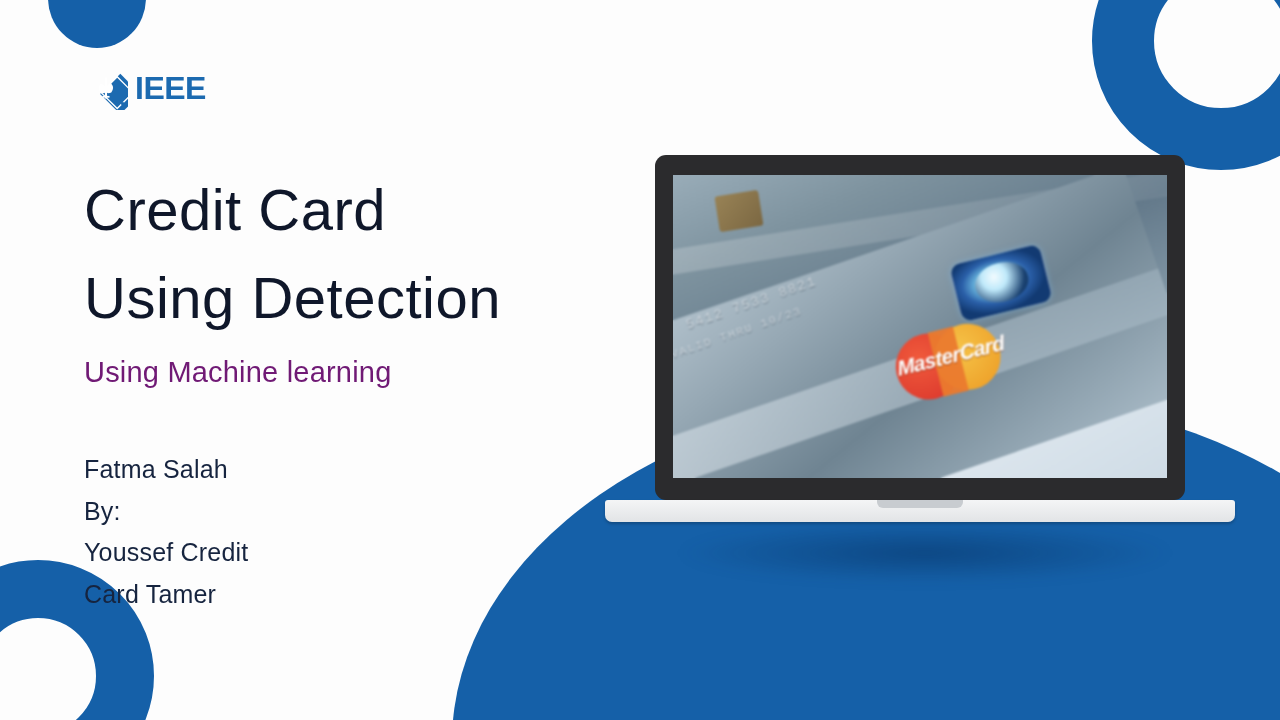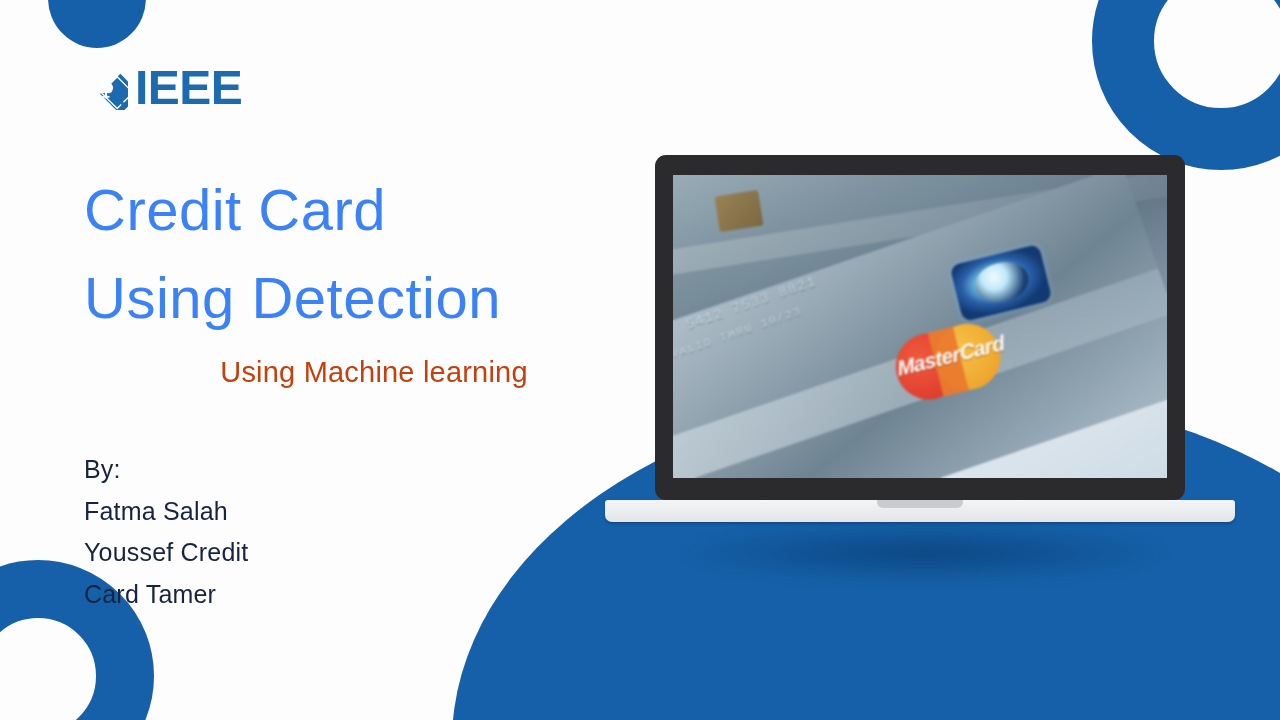--- a/index.html
+++ b/index.html
@@ -61,44 +61,43 @@
     height:52px;
   }
   #ieee-diamond {
     width:44px; height:44px;
     position:relative;
     flex:none;
   }
   #ieee-wordmark {
     font-family:"Liberation Sans", sans-serif;
     font-weight:bold;
-    font-size:48px;
+    font-size:32px;
     letter-spacing:-0.5px;
     color:#1C6AB0;
     line-height:1;
   }
 
   #title-block { margin-top:52px; }
   .title-line {
     font-family:"Liberation Sans", sans-serif;
     font-size:58px;
     font-weight:300;
-    color:#3b82f6;
+    color:#0f172a;
     line-height:1.52;
     letter-spacing:0.5px;
     white-space:nowrap;
   }
   #subtitle {
     font-family:"Liberation Sans", sans-serif;
     font-size:29px;
     font-weight:300;
-    color:#c2410c;
+    color:#701a75;
     margin-top:14px;
     letter-spacing:0.2px;
-    text-align:center;
   }
 
   #authors-block { margin-top:60px; }
   .author-line {
     font-family:"Liberation Sans", sans-serif;
     font-size:25px;
     font-weight:400;
     color:#16243F;
     line-height:1.66;
     letter-spacing:0.2px;
@@ -302,22 +301,22 @@
       <div id="ieee-wordmark">IEEE</div>
     </div>
 
     <div id="title-block">
       <div class="title-line">Credit Card</div>
       <div class="title-line">Using Detection</div>
       <div id="subtitle">Using Machine learning</div>
     </div>
 
     <div id="authors-block">
+      <div class="author-line">Fatma Salah</div>
       <div class="author-line">By:</div>
-      <div class="author-line">Fatma Salah</div>
       <div class="author-line">Youssef Credit</div>
       <div class="author-line">Card Tamer</div>
     </div>
 
   </div>
 
   <div id="laptop">
     <div id="laptop-shadow"></div>
     <div id="laptop-lid">
       <div id="laptop-screen">

